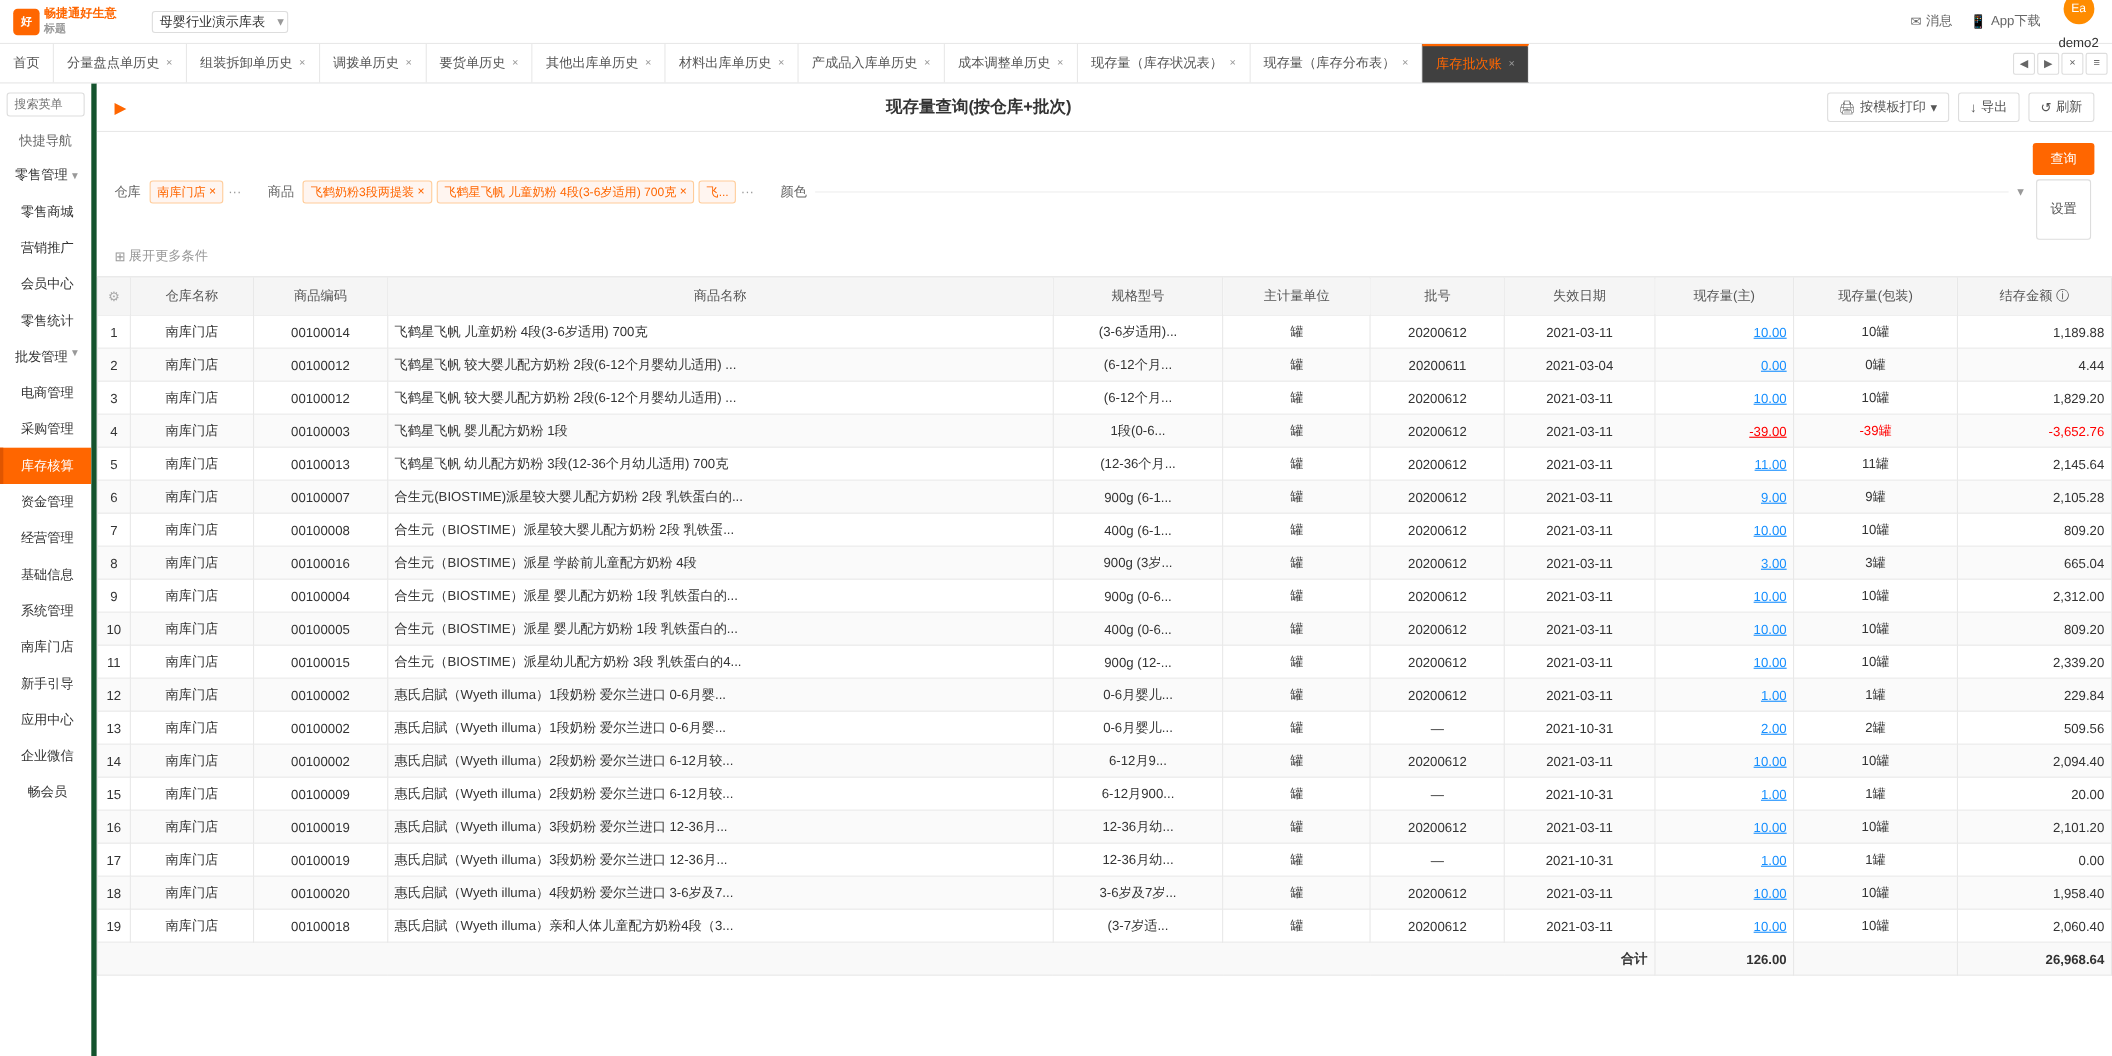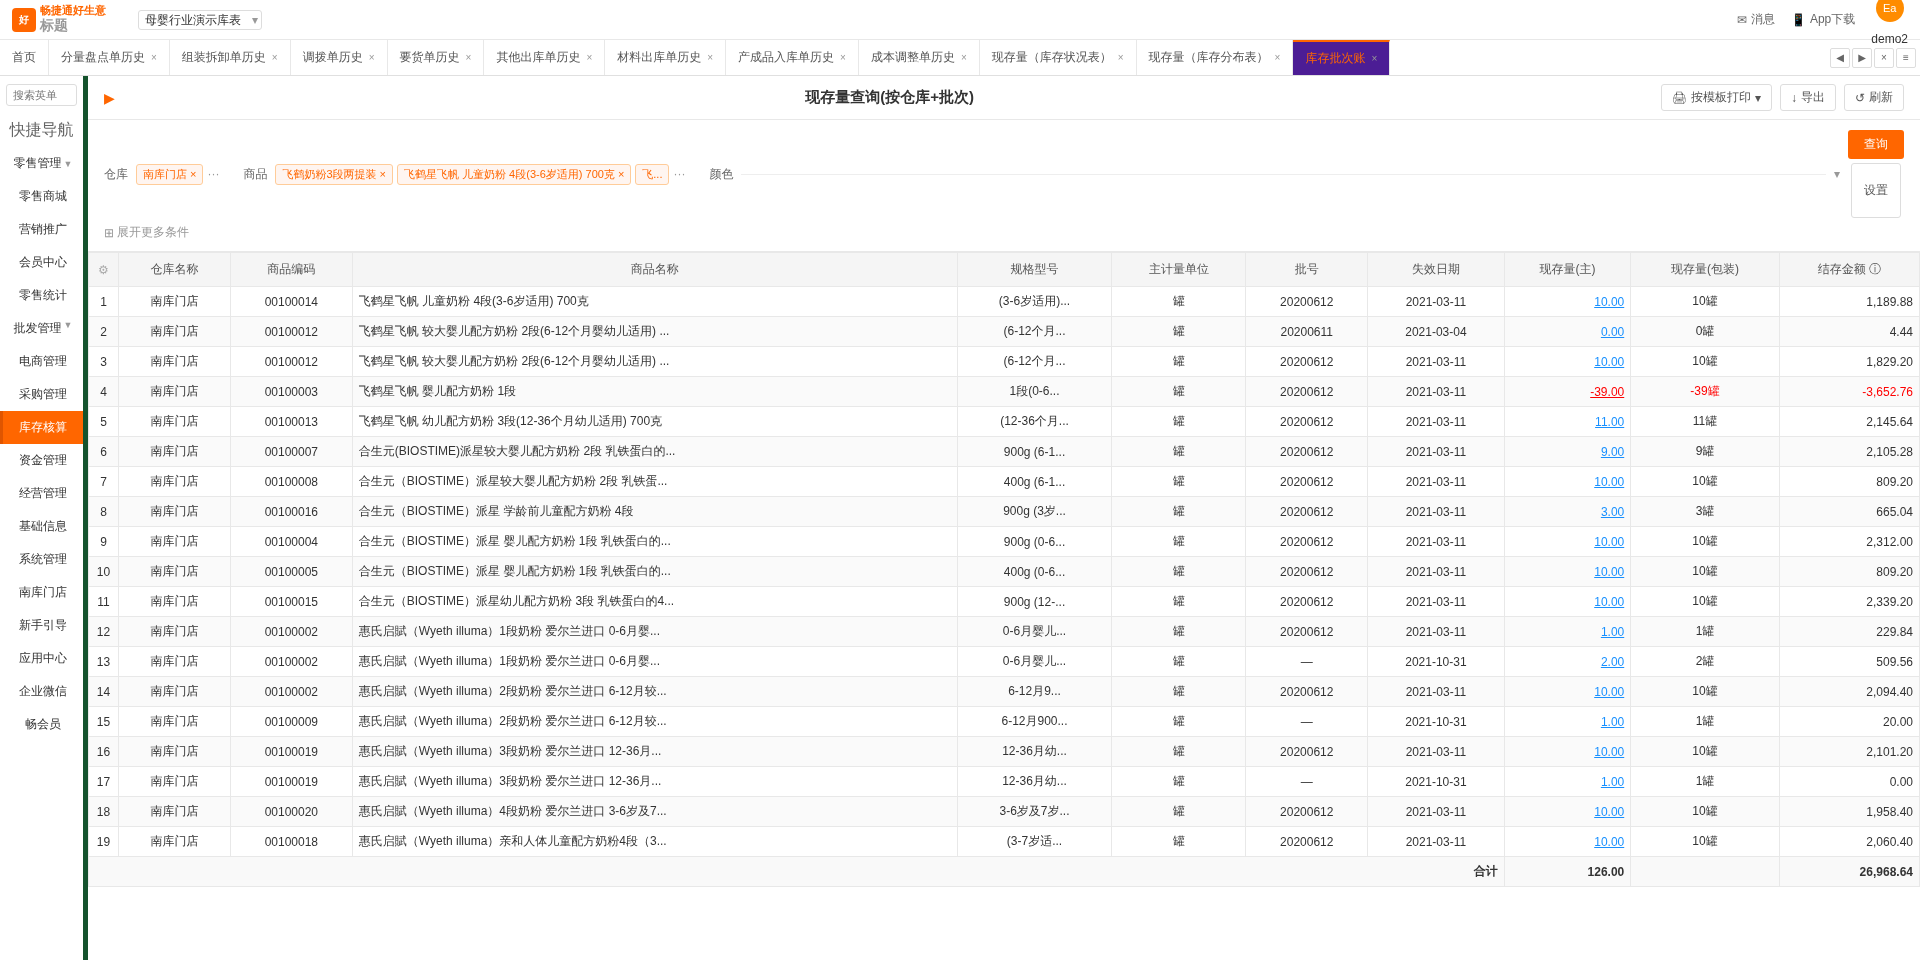--- a/index.html
+++ b/index.html
@@ -12,34 +12,34 @@
     .warehouse-select { margin-left: 8px; border: 1px solid #ddd; border-radius: 3px; padding: 2px 20px 2px 6px; font-size: 12px; color: #333; background: #fff; appearance: none; cursor: pointer; position: relative; }
     .warehouse-wrapper { position: relative; display: flex; align-items: center; }
     .warehouse-wrapper::after { content: '▾'; position: absolute; right: 4px; color: #999; pointer-events: none; }
     .top-bar-right { margin-left: auto; display: flex; align-items: center; gap: 16px; }
     .top-bar-btn { display: flex; align-items: center; gap: 4px; color: #666; cursor: pointer; font-size: 12px; }
     .avatar { width: 28px; height: 28px; background: #ff8c00; border-radius: 50%; display: flex; align-items: center; justify-content: center; color: white; font-size: 11px; }
 
     
     .tab-bar { height: 36px; background: #fff; border-bottom: 1px solid #e0e0e0; display: flex; align-items: center; overflow: hidden; padding-left: 0; }
     .tab-item { height: 36px; padding: 0 12px; display: flex; align-items: center; gap: 4px; font-size: 12px; color: #555; cursor: pointer; white-space: nowrap; border-right: 1px solid #e8e8e8; flex-shrink: 0; }
-    .tab-item.active { color: #ff6600; background: #4c1d95; border-top: 2px solid #ff6600; }
+    .tab-item.active { color: #ff6600; background: #404040; border-top: 2px solid #ff6600; }
     .tab-item .close-btn { color: #999; font-size: 10px; margin-left: 2px; }
     .tab-item.home { color: #555; }
     .tab-nav-btns { display: flex; align-items: center; margin-left: auto; padding-right: 4px; gap: 2px; }
     .tab-nav-btn { width: 20px; height: 20px; display: flex; align-items: center; justify-content: center; cursor: pointer; color: #666; font-size: 10px; border: 1px solid #ddd; border-radius: 2px; }
 
     
     .main-layout { display: flex; height: calc(100vh - 76px); }
 
     
     .sidebar { width: 88px; background: #fff; border-right: 5px solid #14532d; display: flex; flex-direction: column; overflow-y: auto; flex-shrink: 0; }
     .sidebar-search { padding: 8px 6px; }
     .sidebar-search input { width: 100%; border: 1px solid #ddd; border-radius: 3px; padding: 4px 6px; font-size: 11px; }
-    .sidebar-nav-label { text-align: center; padding: 6px 4px; font-size: 16px; color: #666; cursor: pointer; }
+    .sidebar-nav-label { text-align: center; padding: 6px 4px; font-size: 12px; color: #666; cursor: pointer; }
     .sidebar-item { padding: 8px 4px; text-align: center; font-size: 12px; color: #333; cursor: pointer; border-left: 3px solid transparent; }
     .sidebar-item.active { background: #ff6600; color: white; border-left-color: #e05500; }
 
     
     .content-area { flex: 1; display: flex; flex-direction: column; overflow: hidden; background: #f0f2f5; }
 
     
     .page-header { background: #fff; padding: 8px 16px; display: flex; align-items: center; justify-content: space-between; border-bottom: 1px solid #e8e8e8; flex-shrink: 0; }
     .page-title { font-size: 15px; font-weight: bold; color: #333; }
     .page-header-actions { display: flex; align-items: center; gap: 8px; }
@@ -75,21 +75,21 @@
     .col-settings { color: #aaa; cursor: pointer; }
   </style>
 </head>
 <body>
 
 <div class="top-bar">
   <div class="logo-area">
     <div class="logo-icon">好</div>
     <div>
       <div style="font-size:11px;line-height:1.2;color:#ff6600;">畅捷通好生意</div>
-      <div style="font-size:14px;color:#999;">标题</div>
+      <div style="font-size:10px;color:#999;">标题</div>
     </div>
   </div>
   <div class="warehouse-wrapper" style="margin-left:16px;">
     <select class="warehouse-select">
       <option>母婴行业演示库表</option>
     </select>
   </div>
   <div class="top-bar-right">
     <div class="top-bar-btn">
       <span>✉</span>

